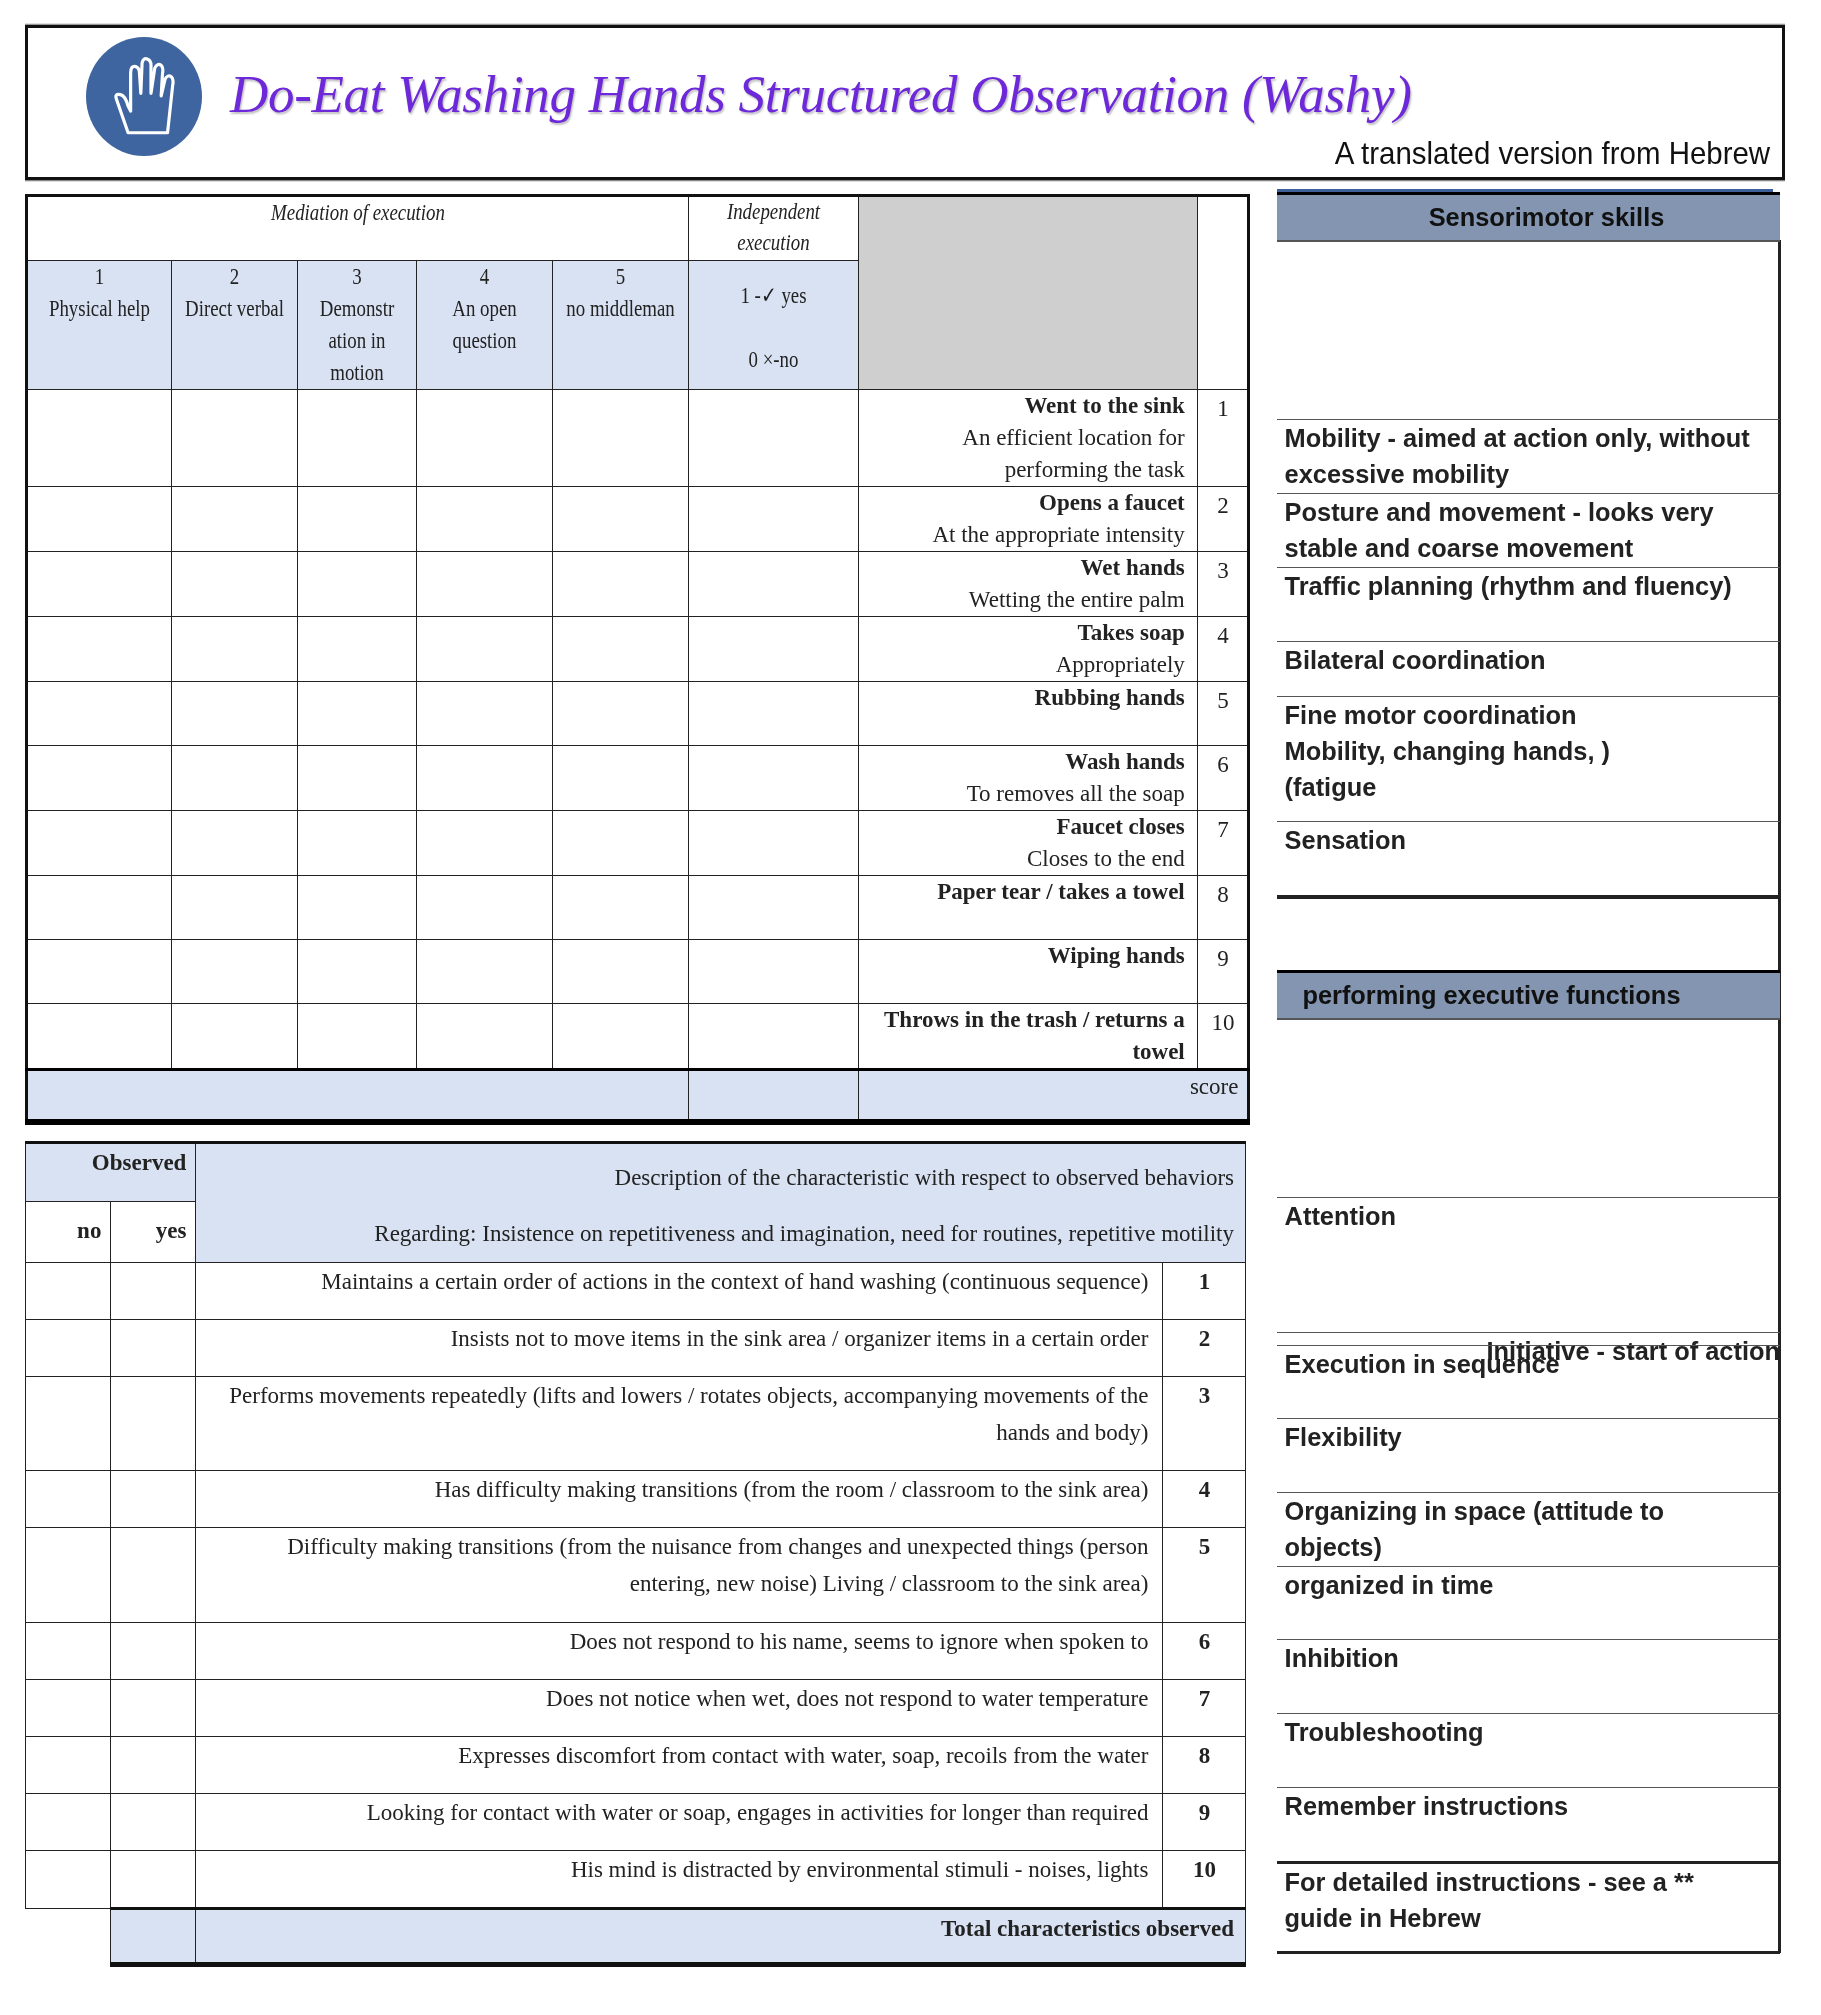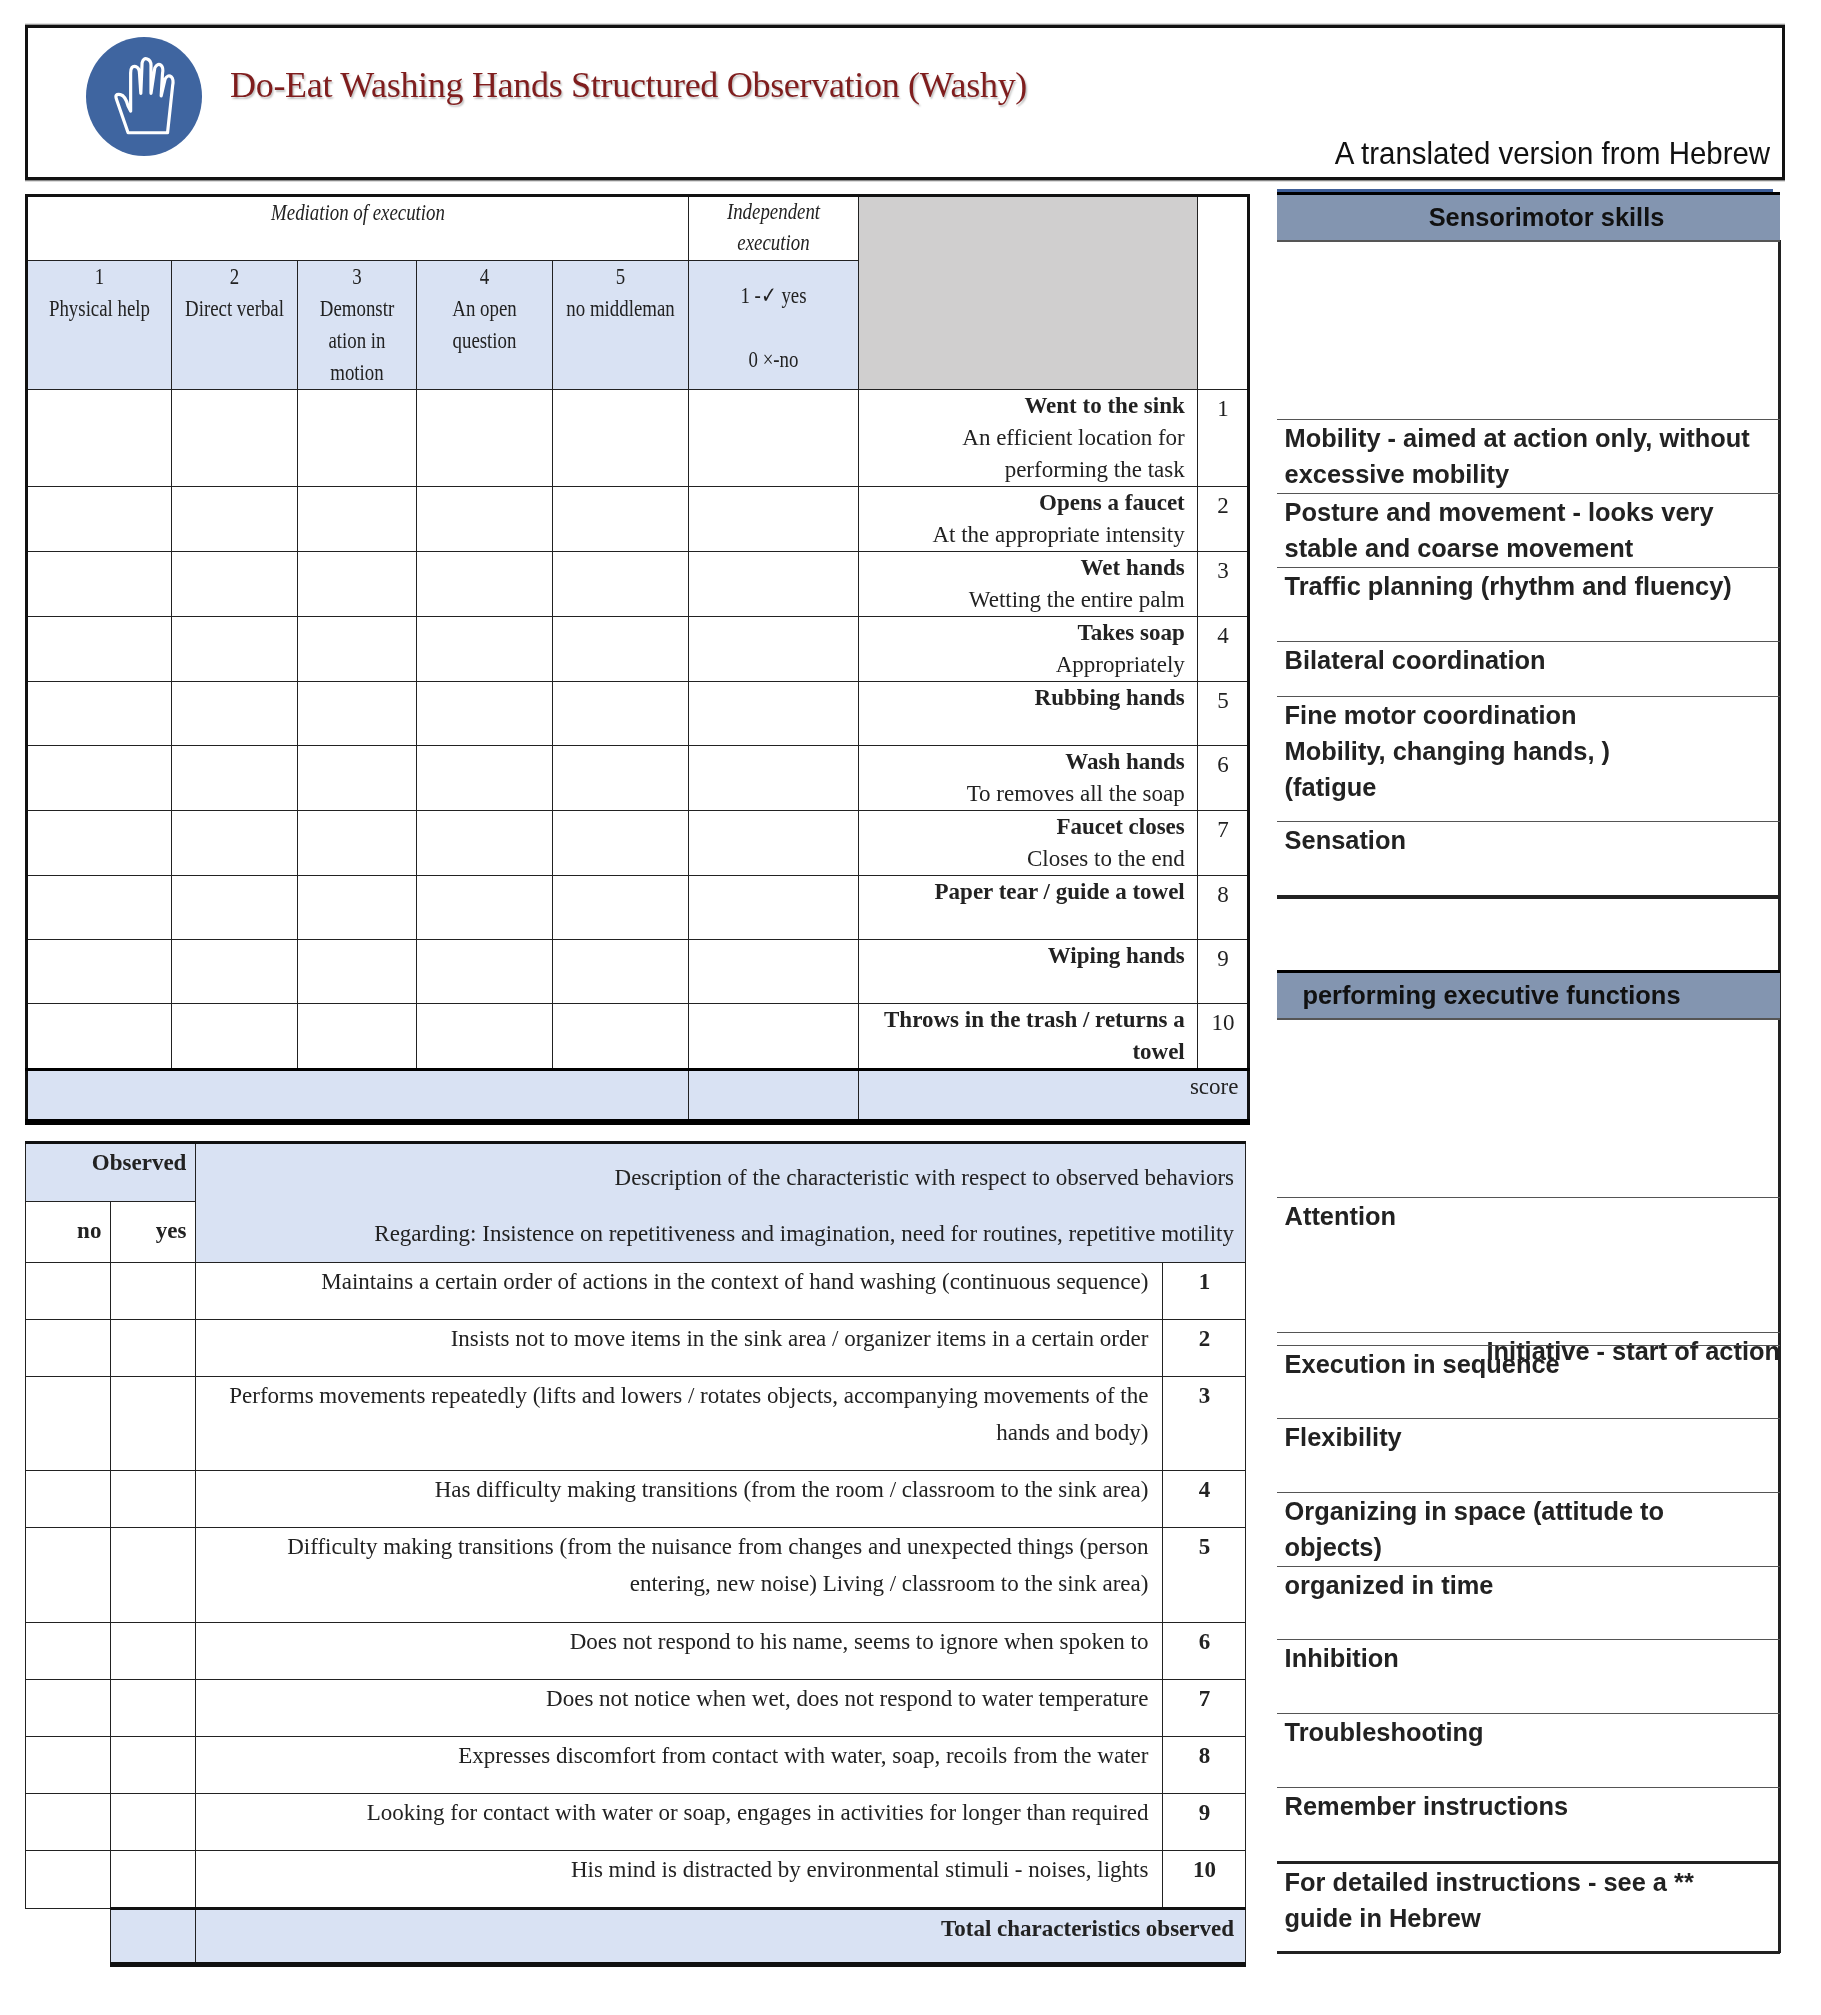--- a/index.html
+++ b/index.html
@@ -2,21 +2,21 @@
 <html style="font-size:10.2px"><head>
 <meta charset="utf-8">
 <style>
   html, body { margin: 0; padding: 0; background: #ffffff; }
   body { width: 1821px; height: 2015px; position: relative; overflow: hidden; font-family: "Liberation Serif", serif; color: #222; }
   .abs { position: absolute; box-sizing: border-box; }
 
   
   .header-box { left: 25.4px; top: 25.4px; width: 1760px; height: 155px; border: 3.2px solid #111; box-shadow: 0 1.3px 0 #888, 0 -1.3px 0 #999; background: #fff; }
   .logo { left: 86px; top: 37px; width: 116px; height: 119px; border-radius: 50%; background: #3f65a0; display: flex; align-items: center; justify-content: center; }
-  .title { left: 230px; top: 64px; font-family: "Liberation Serif", serif; font-size: 36px; color: #7f1d1d; text-shadow: 1.3px 1.9px 1.9px rgba(0,0,0,0.25); white-space: nowrap; letter-spacing: -0.3px; }
+  .title { left: 230px; top: 64px; font-family: "Liberation Serif", serif; font-size: 53px; color: #6d28d9; text-shadow: 1.3px 1.9px 1.9px rgba(0,0,0,0.25); white-space: nowrap; letter-spacing: -0.3px; font-style: italic; }
   .subtitle { right: 51px; top: 135px; font-family: "Liberation Sans", sans-serif; font-size: 32px; color: #111; white-space: nowrap; transform: scaleX(0.92); transform-origin: right; }
 
   
   table { border-collapse: collapse; }
   .main-table { position: absolute; left: 25.4px; top: 194px; width: 1224px; border: 3.2px solid #111; table-layout: fixed; }
   .main-table td { border: 1.9px solid #222; font-size: 23px; line-height: 32px; vertical-align: top; padding: 0; }
   .th-blue { background: #d9e2f3; }
   .th-gray { background: #d0cfcf; }
   .center { text-align: center; }
   .italic { font-style: italic; font-size: 23px; }
@@ -192,21 +192,21 @@
     <td class="num-cell">7</td>
   </tr>
   <tr style="height:64px">
     <td></td>
         <td></td>
         <td></td>
         <td></td>
         <td></td>
         <td></td>
     <td class="task-cell">
-          <span class="task-title">Paper tear / guide a towel</span>
+          <span class="task-title">Paper tear / takes a towel</span>
           <span class="task-sub"></span>
         </td>
     <td class="num-cell">8</td>
   </tr>
   <tr style="height:64px">
     <td></td>
         <td></td>
         <td></td>
         <td></td>
         <td></td>

